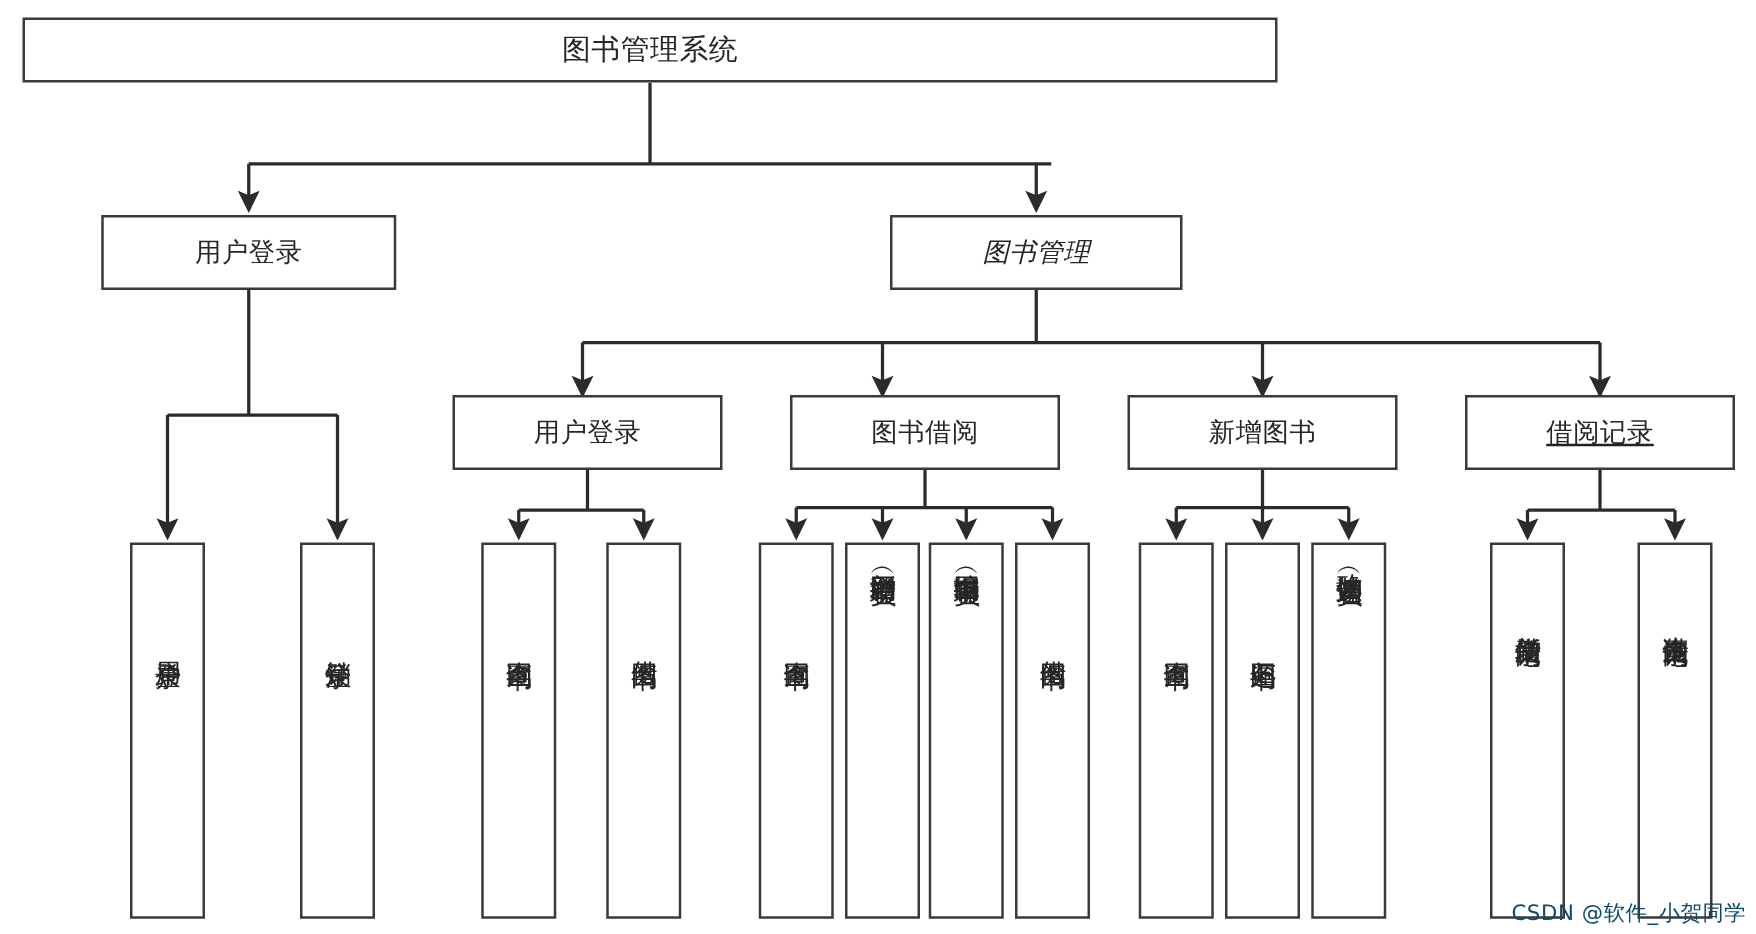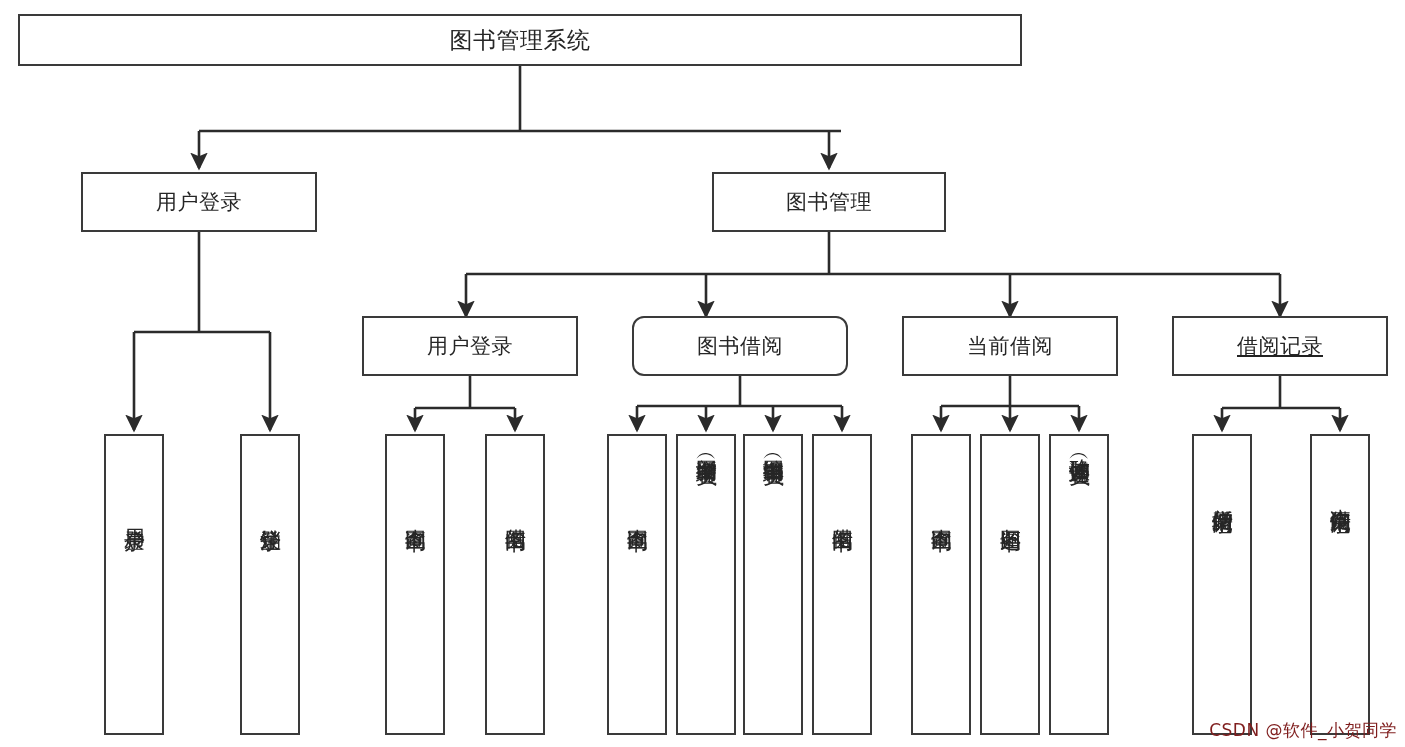--- a/index.html
+++ b/index.html
@@ -56,21 +56,21 @@
   }
   .node.vert.mid .lbl{ margin-top:72px; }
   .node.vert.tall .lbl{ margin-top:2px; }
   .node.vert.rec .lbl{ margin-top:52px; }
   #root .lbl{ font-size:23px; }
   .watermark{
     position:absolute;
     right:8px;
     bottom:5px;
     font-size:17px;
-    color:#7f1d1d;
+    color:#0c4a6e;
     z-index:9;
     white-space:nowrap;
     letter-spacing:0.5px;
   }
 </style>
 </head>
 <body>
 
 <div id="canvas">
 
@@ -124,32 +124,32 @@
     </g>
   </svg>
 
   <div class="node" id="root" style="left:18px; top:14px; width:1004px; height:52px;">
     <span class="lbl">图书管理系统</span>
   </div>
 
   <div class="node" style="left:81px; top:172px; width:236px; height:60px;">
     <span class="lbl">用户登录</span>
   </div>
-  <div class="node" style="left:712px; top:172px; width:234px; height:60px;">
+  <div class="node" style="left:712px; top:172px; width:234px; height:60px;font-style:italic;">
     <span class="lbl">图书管理</span>
   </div>
 
   <div class="node" style="left:362px; top:316px; width:216px; height:60px;">
     <span class="lbl">用户登录</span>
   </div>
-  <div class="node" style="left:632px; top:316px; width:216px; height:60px;border-radius:12px;">
+  <div class="node" style="left:632px; top:316px; width:216px; height:60px;">
     <span class="lbl">图书借阅</span>
   </div>
   <div class="node" style="left:902px; top:316px; width:216px; height:60px;">
-    <span class="lbl">当前借阅</span>
+    <span class="lbl">新增图书</span>
   </div>
   <div class="node" style="left:1172px; top:316px; width:216px; height:60px;text-decoration:underline;">
     <span class="lbl">借阅记录</span>
   </div>
 
   <div class="node vert mid" style="left:104px; top:434px; width:60px; height:301px;">
     <span class="lbl">用户登录</span>
   </div>
   <div class="node vert mid" style="left:240px; top:434px; width:60px; height:301px;">
     <span class="lbl">注销登录</span>

